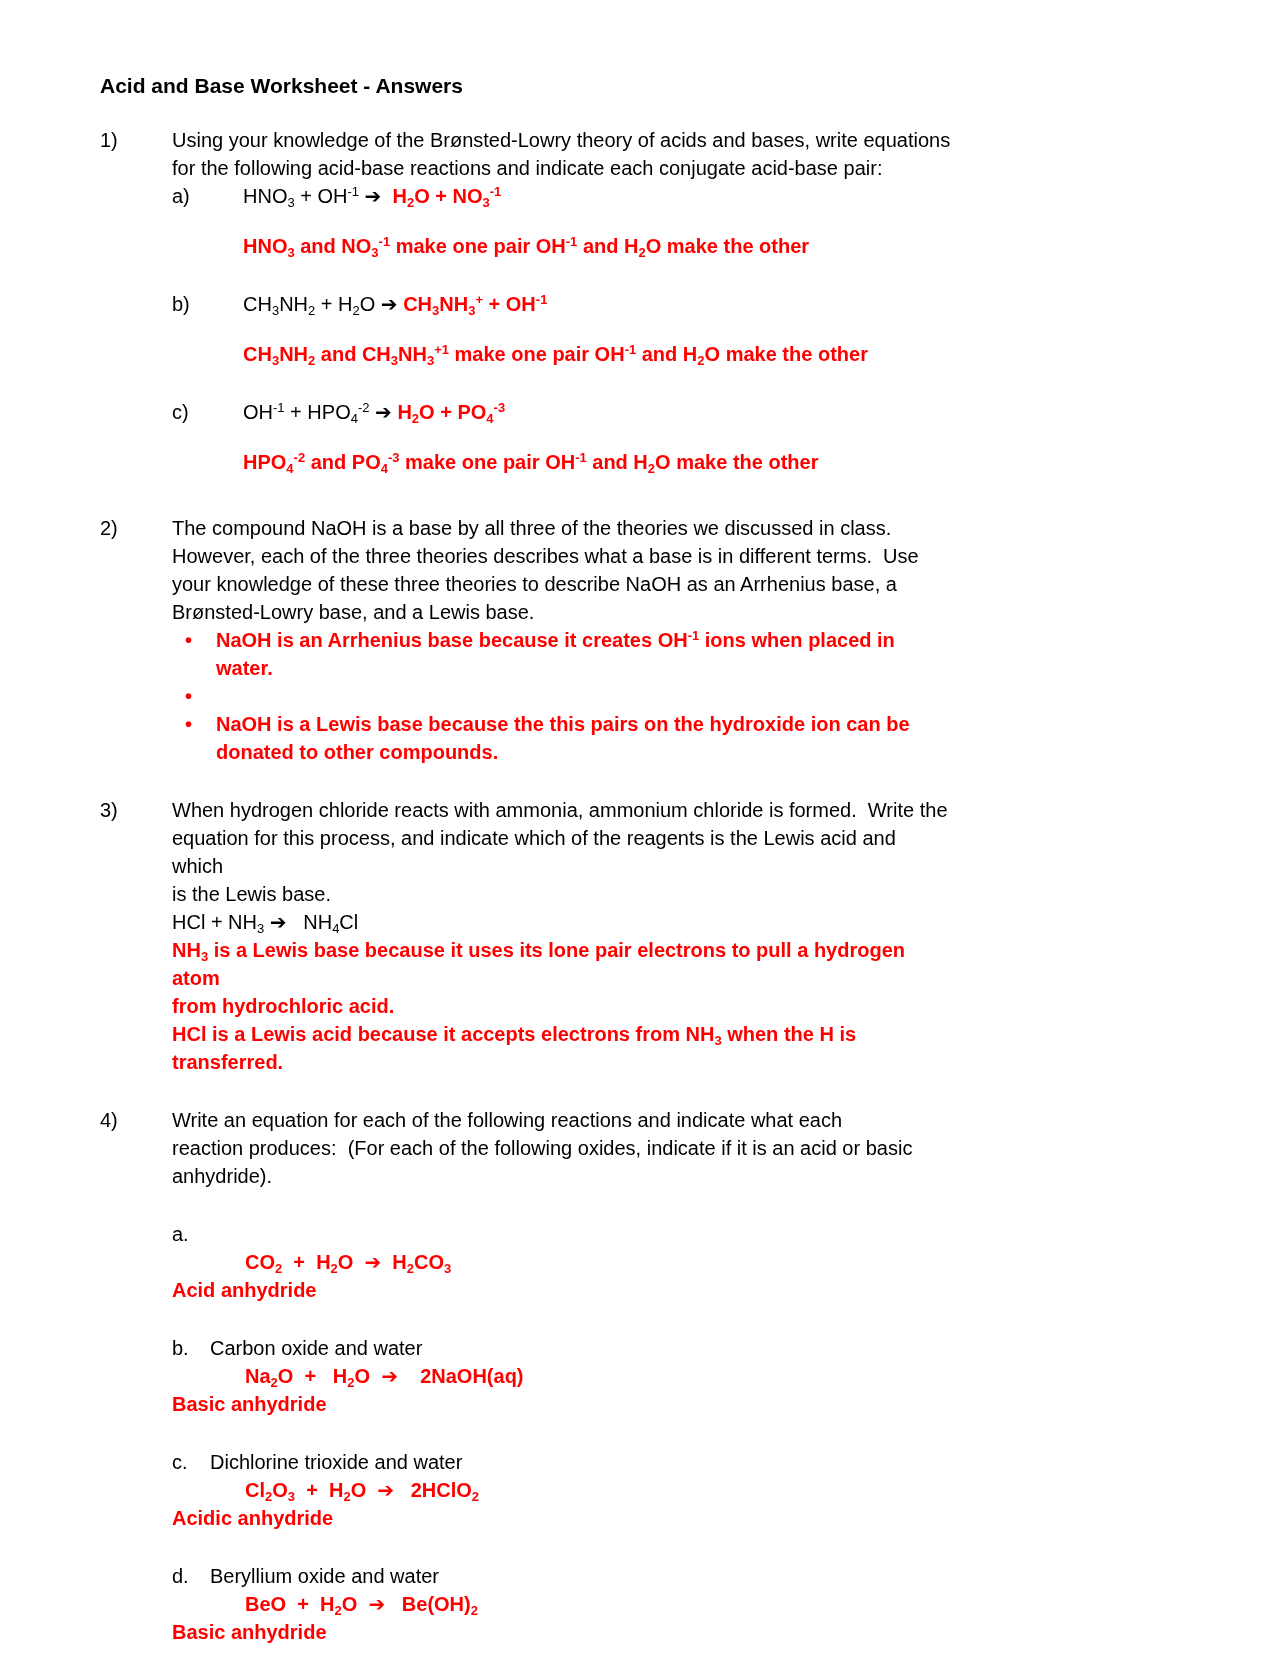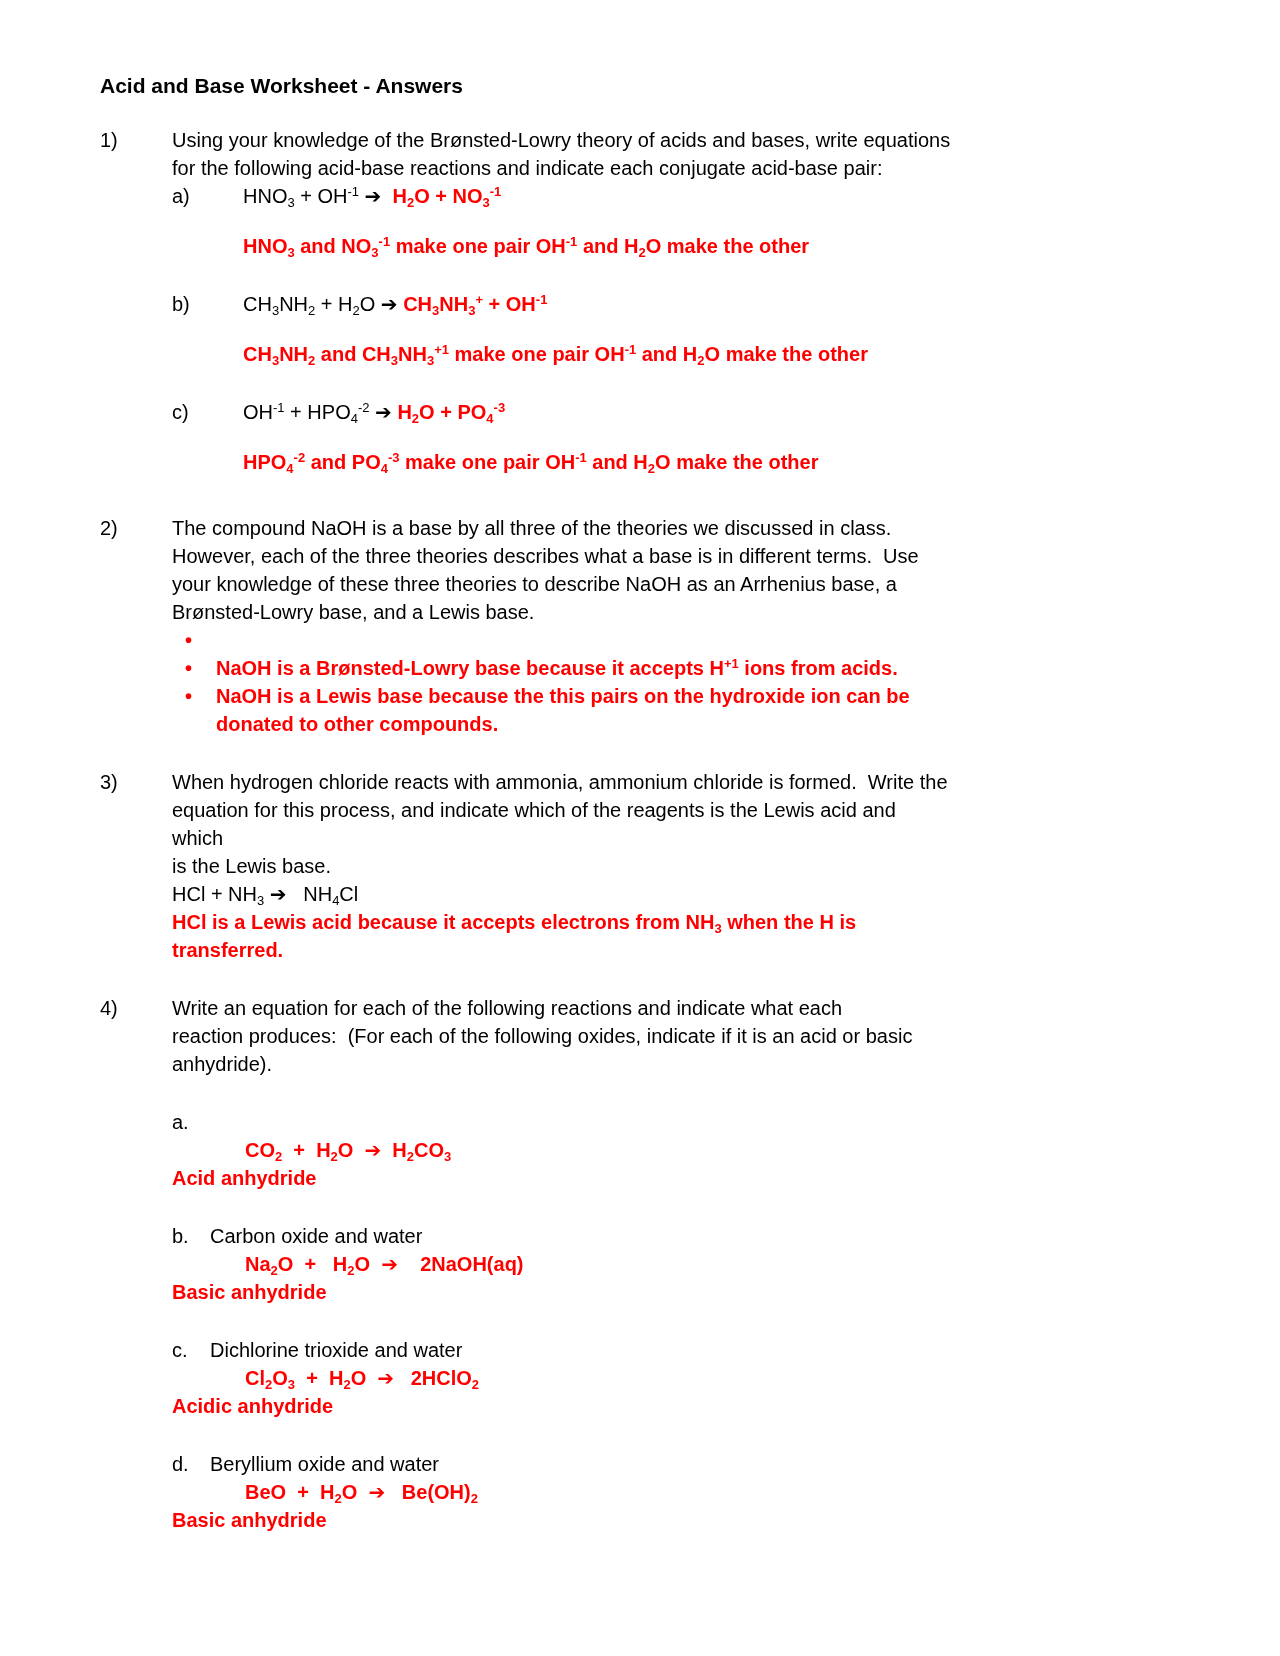--- a/index.html
+++ b/index.html
@@ -83,39 +83,43 @@
       <div class="gap" style="height: 38px;"></div>
       <div class="row q">
         <span class="marker">2)</span>
         <span class="txt"><span>The compound NaOH is a base by all three of the theories we discussed in class.
 However, each of the three theories describes what a base is in different terms.  Use
 your knowledge of these three theories to describe NaOH as an Arrhenius base, a
 Brønsted-Lowry base, and a Lewis base.</span></span>
       </div>
       <div class="row bullet red">
         <span class="marker">•</span>
+        <span class="txt"><span>NaOH is an Arrhenius base because it creates OH<sup>-1</sup> ions when placed in water.</span></span>
       </div>
       <div class="row bullet red">
         <span class="marker">•</span>
-        <span class="txt"><span>NaOH is a Brønsted-Lowry base because it accepts H<sup>+1</sup> ions from acids.</span></span>
       </div>
       <div class="row bullet red">
         <span class="marker">•</span>
         <span class="txt"><span>NaOH is a Lewis base because the this pairs on the hydroxide ion can be
 donated to other compounds.</span></span>
       </div>
       <div class="gap" style="height: 30px;"></div>
       <div class="row q">
         <span class="marker">3)</span>
         <span class="txt"><span>When hydrogen chloride reacts with ammonia, ammonium chloride is formed.  Write the
 equation for this process, and indicate which of the reagents is the Lewis acid and which
 is the Lewis base.</span></span>
       </div>
       <div class="row plain1">
         <span class="txt"><span>HCl + NH<sub>3</sub> ➔   NH<sub>4</sub>Cl</span></span>
+      </div>
+      <div class="row ans1 red">
+        <span class="txt"><span>NH<sub>3</sub> is a Lewis base because it uses its lone pair electrons to pull a hydrogen atom
+from hydrochloric acid.</span></span>
       </div>
       <div class="row ans1 red">
         <span class="txt"><span>HCl is a Lewis acid because it accepts electrons from NH<sub>3</sub> when the H is
 transferred.</span></span>
       </div>
       <div class="gap" style="height: 30px;"></div>
       <div class="row q">
         <span class="marker">4)</span>
         <span class="txt"><span>Write an equation for each of the following reactions and indicate what each
 reaction produces:  (For each of the following oxides, indicate if it is an acid or basic

